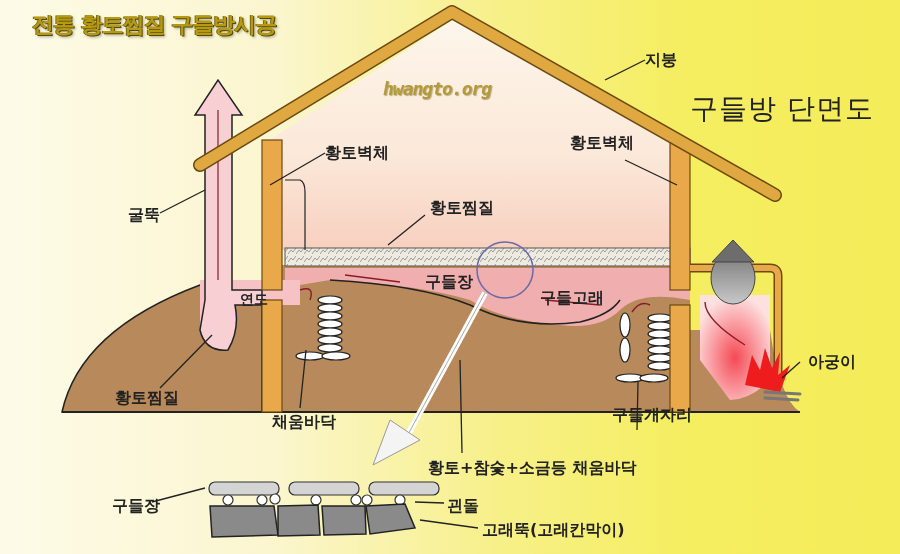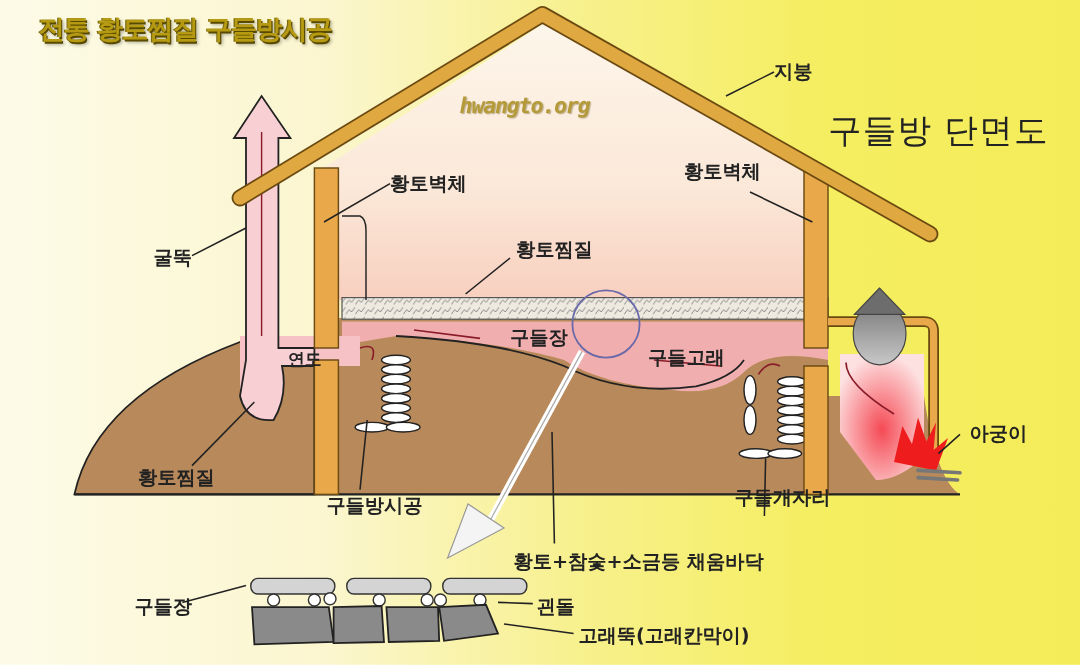--- a/index.html
+++ b/index.html
@@ -183,21 +183,21 @@
 
 <div class="lbl" style="left:645px;top:50px;">지붕</div>
 <div class="lbl" style="left:325px;top:143px;">황토벽체</div>
 <div class="lbl" style="left:570px;top:133px;">황토벽체</div>
 <div class="lbl" style="left:430px;top:198px;">황토찜질</div>
 <div class="lbl" style="left:128px;top:205px;">굴뚝</div>
 <div class="lbl" style="left:240px;top:291px;font-size:14px;">연도</div>
 <div class="lbl" style="left:425px;top:272px;">구들장</div>
 <div class="lbl" style="left:540px;top:288px;">구들고래</div>
 <div class="lbl" style="left:115px;top:388px;">황토찜질</div>
-<div class="lbl" style="left:272px;top:412px;">구들방시공</div>
+<div class="lbl" style="left:272px;top:412px;">채움바닥</div>
 <div class="lbl" style="left:612px;top:405px;">구들개자리</div>
 <div class="lbl" style="left:428px;top:458px;">황토+참숯+소금등 채움바닥</div>
 <div class="lbl" style="left:808px;top:352px;">아궁이</div>
 
 <div class="lbl" style="left:112px;top:496px;">구들장</div>
 <div class="lbl" style="left:447px;top:496px;">괸돌</div>
 <div class="lbl" style="left:482px;top:520px;">고래뚝(고래칸막이)</div>
 </div>
 
 </body></html>

